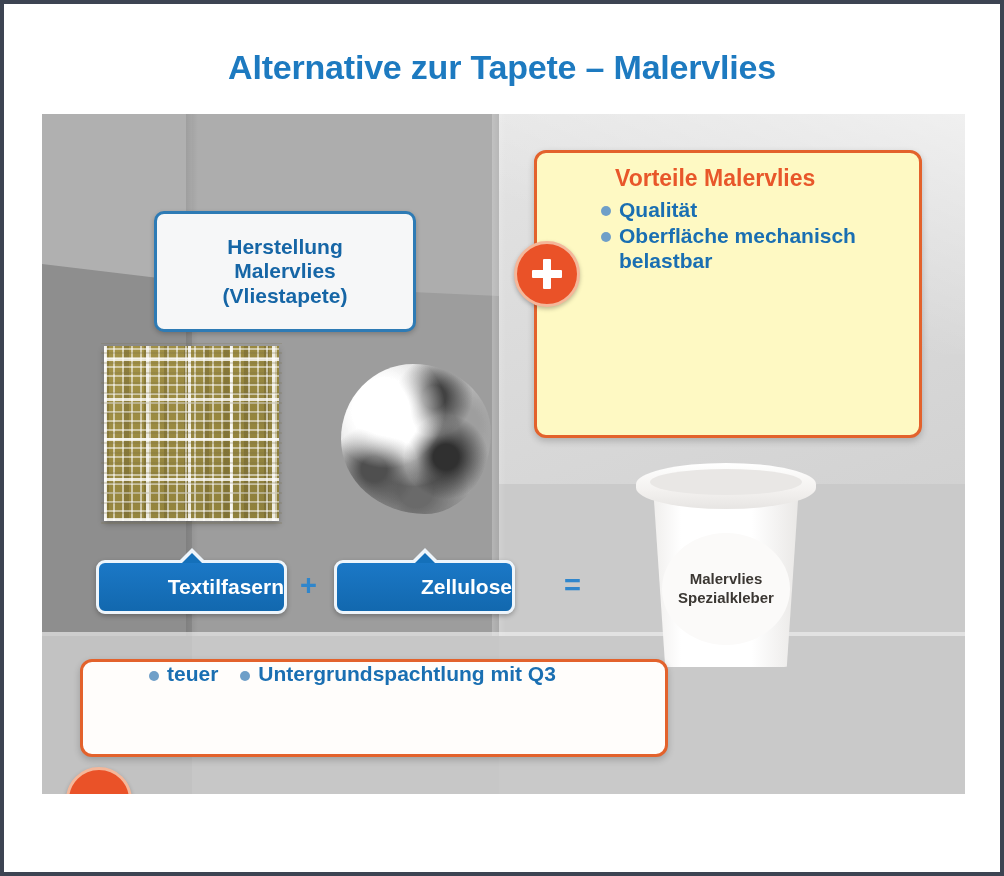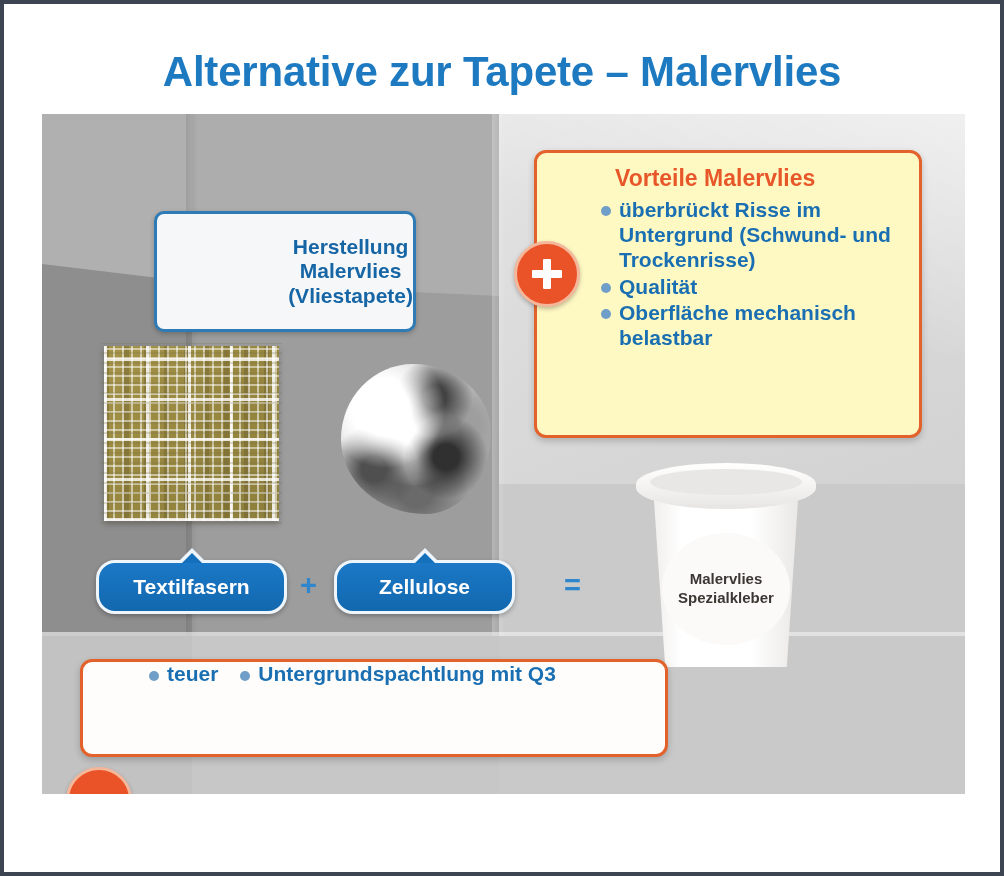--- a/index.html
+++ b/index.html
@@ -12,21 +12,21 @@
     position:relative;width:1004px;height:876px;
     box-sizing:border-box;
     border:4px solid #3d4452;
     background:#ffffff;
   }
 
   
   #title{
     position:absolute;left:0;top:44px;width:100%;
     text-align:center;
-    font-size:42px;font-weight:bold;letter-spacing:-.2px;
+    font-size:34px;font-weight:bold;letter-spacing:-.2px;
     color:#1d7ac0;
   }
 
   
   #scene{
     position:absolute;left:38px;top:110px;width:923px;height:680px;
     overflow:hidden;
     background:#c9c9c9;
   }
   
@@ -93,21 +93,21 @@
   .corner-shadow2{
     position:absolute;left:450px;top:0;width:14px;height:522px;
     background:linear-gradient(90deg,rgba(255,255,255,.25),rgba(255,255,255,0));
   }
 
   
   .card-herstellung{
     position:absolute;left:112px;top:97px;width:256px;height:115px;
     background:#f6f7f8;border:3px solid #2e7bb5;border-radius:10px;
     box-shadow:0 2px 5px rgba(0,0,0,.22);
-    display:flex;align-items:center;justify-content:flex-end;
+    display:flex;align-items:center;justify-content:center;
     text-align:center;
     color:#1666a6;font-weight:bold;font-size:21px;line-height:1.17;
   }
 
   
   .swatch-textile{
     position:absolute;left:62px;top:232px;width:175px;height:175px;
     background:
       repeating-linear-gradient(90deg,rgba(255,255,255,.55) 0 2px, rgba(0,0,0,0) 2px 9px),
       repeating-linear-gradient(0deg,rgba(255,255,255,.5) 0 2px, rgba(0,0,0,0) 2px 9px),
@@ -136,23 +136,23 @@
       radial-gradient(circle at 12% 42%, #d8d8d8 0 11%, rgba(0,0,0,0) 32%),
       radial-gradient(circle at 50% 84%, #6d6d6d 0 12%, rgba(0,0,0,0) 36%),
       linear-gradient(150deg,#dcdcdc,#8f8f8f);
     filter:contrast(1.15);
   }
 
   
   .pill{
     position:absolute;height:48px;
     background:linear-gradient(180deg,#1b78c6 0%,#1268ae 100%);
-    border:3px solid #eef5fb;border-radius:19px;
+    border:3px solid #eef5fb;border-radius:9px;
     box-shadow:0 2px 5px rgba(0,0,0,.28);
-    display:flex;align-items:center;justify-content:center;
+    display:flex;align-items:center;justify-content:flex-end;
     color:#ffffff;font-weight:bold;font-size:21px;
   }
   .pill::before{
     content:"";position:absolute;top:-15px;left:50%;margin-left:-13px;
     width:0;height:0;border-left:13px solid transparent;
     border-right:13px solid transparent;border-bottom:13px solid #eef5fb;
   }
   .pill::after{
     content:"";position:absolute;top:-10px;left:50%;margin-left:-10px;
     width:0;height:0;border-left:10px solid transparent;
@@ -317,21 +317,20 @@
         <div>
           <span>Malervlies</span><br>
           <span>Spezialkleber</span>
         </div>
       </div>
     </div>
 
     <div class="card-pro">
       <h3>Vorteile Malervlies</h3>
       <ul>
-        <li>überbrückt Risse im Untergrund (Schwund- und Trockenrisse)</li>
         <li>Qualität</li>
         <li>Oberfläche mechanisch belastbar</li>
       </ul>
     </div>
     <div class="badge" id="badge-pro">
       <span class="bar"></span>
       <span class="bar-v"></span>
     </div>
 
     <div class="card-con">

